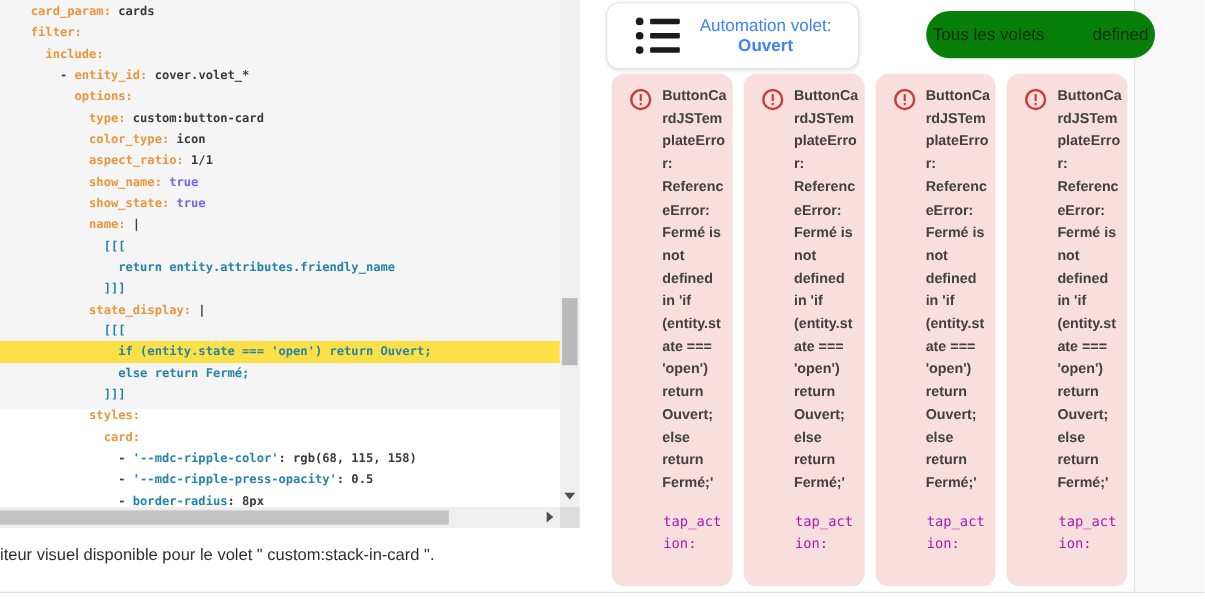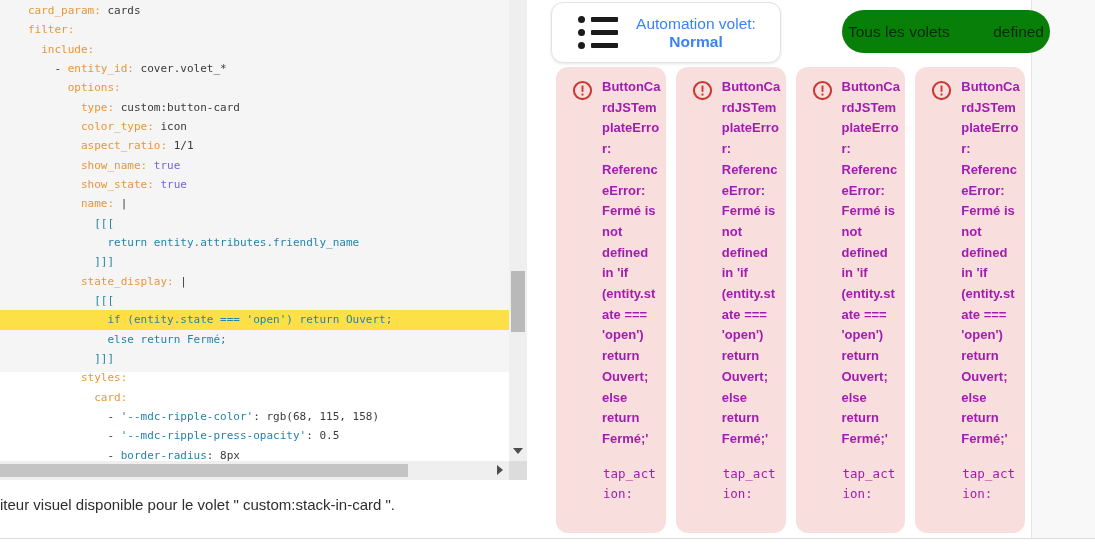--- a/index.html
+++ b/index.html
@@ -1,19 +1,19 @@
 <!DOCTYPE html>
 <html><head>
 <meta charset="utf-8">
 <style>
   html,body{margin:0;padding:0;}
   body{width:1095px;height:556px;background:#ffffff;font-family:"Liberation Sans",sans-serif;overflow:hidden;position:relative;}
 
   
-  .editor{position:absolute;left:0;top:0;width:527px;height:372px;background:#f5f5f5;}
+  .editor{position:absolute;left:0;top:0;width:527px;height:372px;background:#f5f5f5;font-weight:bold;}
   .editor-content{position:absolute;left:0;top:0;width:509px;height:461px;overflow:hidden;
     font-family:"DejaVu Sans Mono",monospace;font-size:11px;line-height:19.33px;white-space:pre;padding-top:1px;}
   .line{padding-left:28px;height:19.33px;}
   .line.hl{background:#fde047;}
   .tok-k{color:#e8963c;}
   .tok-v{color:#3a3a3a;}
   .tok-a{color:#7665e0;}
   .tok-j{color:#2484a8;}
 
   .vscroll{position:absolute;left:509px;top:0;width:18px;height:461px;background:#efefef;}
@@ -45,21 +45,21 @@
   .pill{position:absolute;left:810px;top:10px;width:208px;height:43px;background:#087f08;border-radius:21.5px;
     display:flex;align-items:center;justify-content:space-between;box-sizing:border-box;padding:0 6px 0 6px;
     color:rgba(0,0,0,0.66);font-size:15.5px;cursor:pointer;margin-left:32px;}
 
   
   .cards{position:absolute;left:556px;top:67px;width:469px;height:466px;
     display:grid;grid-template-columns:repeat(4,1fr);gap:10px;}
   .err-card{background:#f9dede;border-radius:12px;box-sizing:border-box;padding:10px 4px 0 16px;overflow:hidden;}
   .err-head{display:flex;align-items:flex-start;}
   .err-icon{flex:none;margin-top:3px;margin-right:9px;}
-  .err-msg{font-weight:bold;font-size:13px;line-height:20.7px;color:#a21caf;overflow-wrap:anywhere;}
+  .err-msg{font-weight:bold;font-size:13px;line-height:20.7px;color:#404040;overflow-wrap:anywhere;}
   .err-code{margin-top:14px;margin-left:31px;font-family:"DejaVu Sans Mono",monospace;font-size:12.5px;
     line-height:20.7px;color:#a21caf;overflow-wrap:anywhere;}
 </style>
 </head>
 <body>
 
 <div>
 
   <div class="editor">
     <div class="editor-content" id="code"><div class="line"><span class="tok-k">card_param:</span><span class="tok-v"> cards</span></div><div class="line"><span class="tok-k">filter:</span></div><div class="line"><span class="tok-v">  </span><span class="tok-k">include:</span></div><div class="line"><span class="tok-v">    - </span><span class="tok-k">entity_id:</span><span class="tok-v"> cover.volet_*</span></div><div class="line"><span class="tok-v">      </span><span class="tok-k">options:</span></div><div class="line"><span class="tok-v">        </span><span class="tok-k">type:</span><span class="tok-v"> custom:button-card</span></div><div class="line"><span class="tok-v">        </span><span class="tok-k">color_type:</span><span class="tok-v"> icon</span></div><div class="line"><span class="tok-v">        </span><span class="tok-k">aspect_ratio:</span><span class="tok-v"> 1/1</span></div><div class="line"><span class="tok-v">        </span><span class="tok-k">show_name:</span><span class="tok-a"> true</span></div><div class="line"><span class="tok-v">        </span><span class="tok-k">show_state:</span><span class="tok-a"> true</span></div><div class="line"><span class="tok-v">        </span><span class="tok-k">name:</span><span class="tok-v"> |</span></div><div class="line"><span class="tok-v">          </span><span class="tok-j">[[[</span></div><div class="line"><span class="tok-v">            </span><span class="tok-j">return entity.attributes.friendly_name</span></div><div class="line"><span class="tok-v">          </span><span class="tok-j">]]]</span></div><div class="line"><span class="tok-v">        </span><span class="tok-k">state_display:</span><span class="tok-v"> |</span></div><div class="line"><span class="tok-v">          </span><span class="tok-j">[[[</span></div><div class="line hl"><span class="tok-v">            </span><span class="tok-j">if (entity.state === 'open') return Ouvert;</span></div><div class="line"><span class="tok-v">            </span><span class="tok-j">else return Fermé;</span></div><div class="line"><span class="tok-v">          </span><span class="tok-j">]]]</span></div><div class="line"><span class="tok-v">        </span><span class="tok-k">styles:</span></div><div class="line"><span class="tok-v">          </span><span class="tok-k">card:</span></div><div class="line"><span class="tok-v">            - </span><span class="tok-j">'--mdc-ripple-color'</span><span class="tok-v">: rgb(68, 115, 158)</span></div><div class="line"><span class="tok-v">            - </span><span class="tok-j">'--mdc-ripple-press-opacity'</span><span class="tok-v">: 0.5</span></div><div class="line"><span class="tok-v">            - </span><span class="tok-j">border-radius</span><span class="tok-v">: 8px</span></div></div>
@@ -88,21 +88,21 @@
           <div class="list-dot"></div>
           <div class="list-bar"></div>
         </div>
       <div class="list-row">
           <div class="list-dot"></div>
           <div class="list-bar"></div>
         </div>
     </div>
     <div class="auto-text">
       <div>Automation volet:</div>
-      <div class="bold">Normal</div>
+      <div class="bold">Ouvert</div>
     </div>
   </div>
 
   <div class="pill">
     <span>Tous les volets</span>
     <span>defined</span>
   </div>
 
   <div class="cards">
     <div class="err-card">

